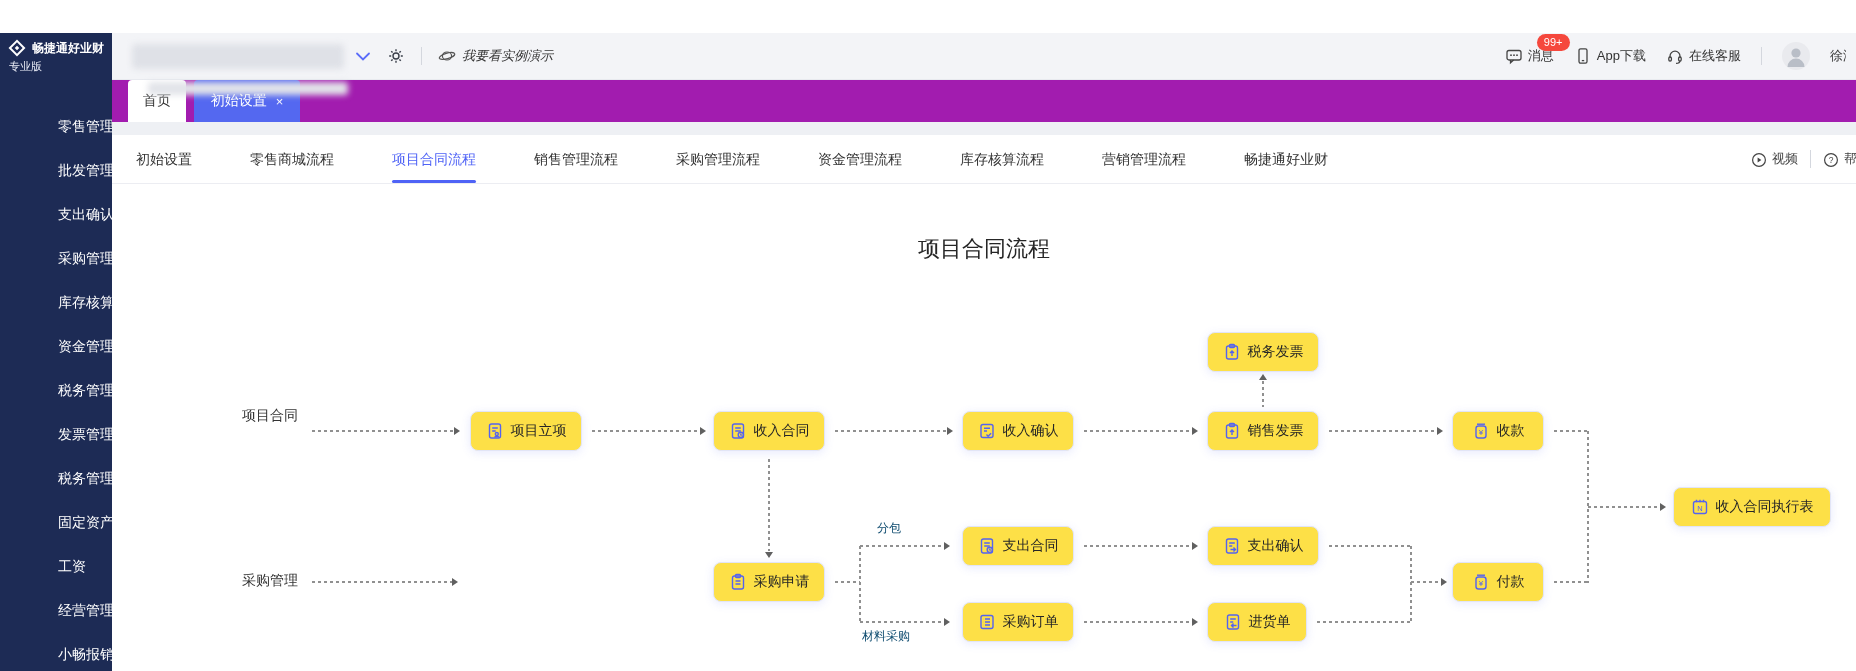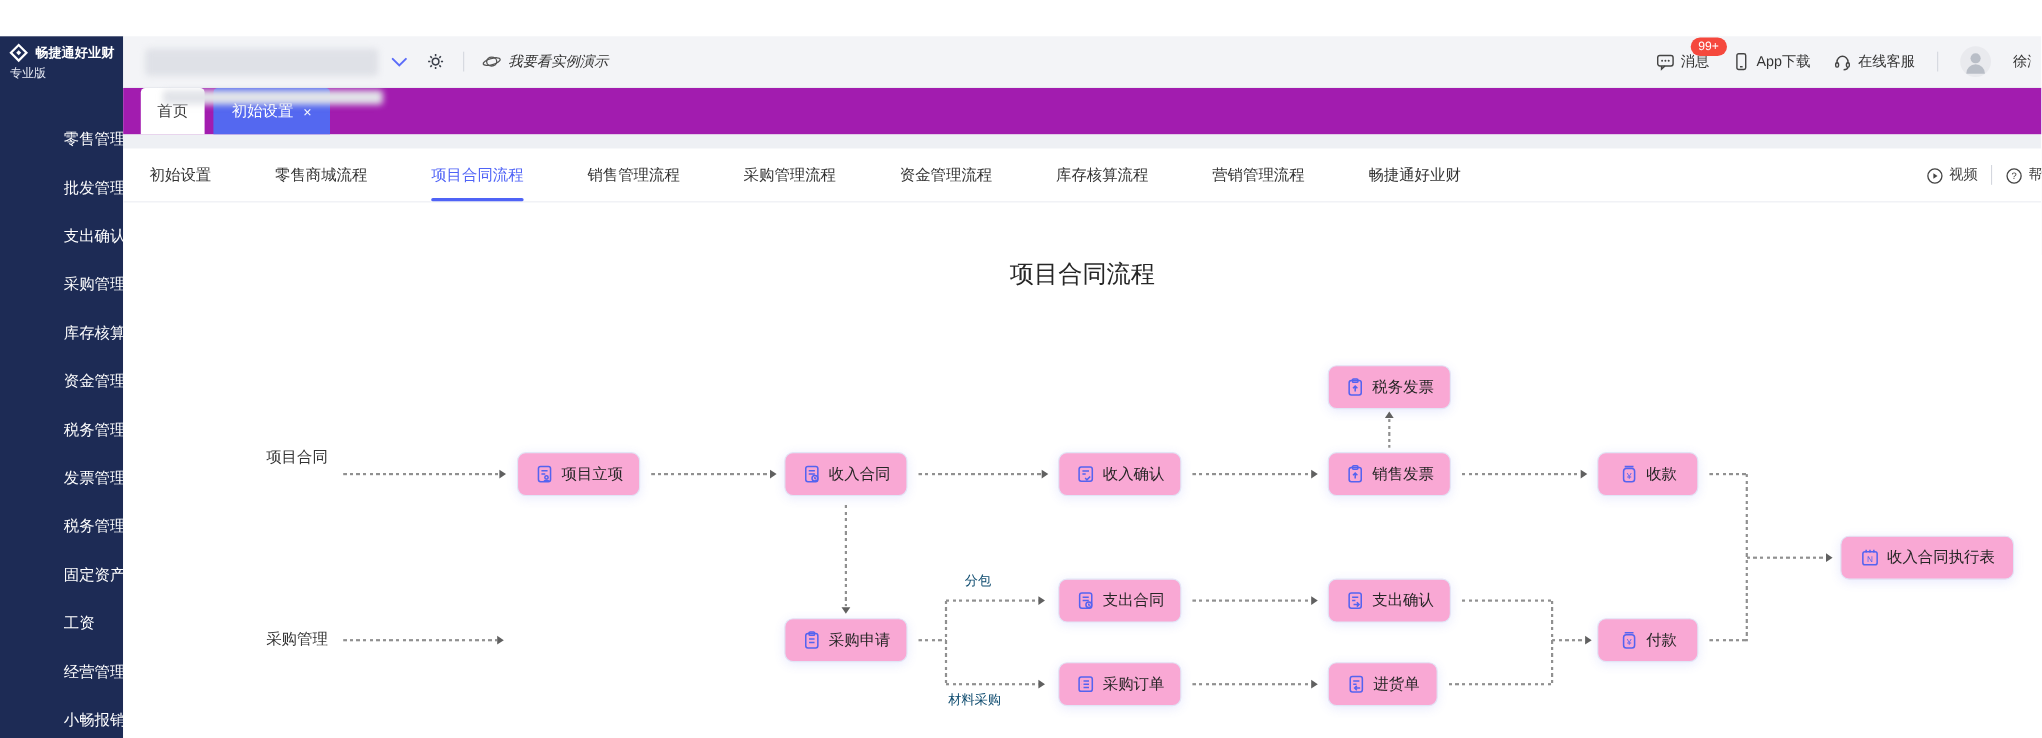--- a/index.html
+++ b/index.html
@@ -44,21 +44,21 @@
   .ptab.active{color:#4f63f6;}
   .ptab.active::after{content:"";position:absolute;left:0;right:0;bottom:0;height:3px;background:#4f63f6;border-radius:2px;}
   .tab-actions{position:absolute;right:-14px;top:0;height:48px;display:flex;align-items:center;gap:12px;font-size:13px;color:#444;}
   .action-item{display:flex;align-items:flex-end;gap:5px;cursor:pointer;white-space:nowrap;}
 
   
   .flow{position:relative;flex:1;}
   .flow-title{position:absolute;top:50px;left:0;width:100%;text-align:center;font-size:22px;font-weight:500;color:#262626;}
   .row-label{position:absolute;font-size:14px;font-weight:500;color:#333;white-space:nowrap;}
   .branch-label{position:absolute;font-size:12px;color:#0c4a6e;white-space:nowrap;}
-  .node{position:absolute;height:40px;box-sizing:border-box;background:#f9a8d4;border:1px solid #e2e5f6;border-radius:8px;box-shadow:0 2px 10px rgba(93,107,240,.14);display:flex;align-items:center;justify-content:center;gap:7px;font-size:14px;color:#262626;white-space:nowrap;cursor:pointer;}
+  .node{position:absolute;height:40px;box-sizing:border-box;background:#fde047;border:1px solid #e2e5f6;border-radius:8px;box-shadow:0 2px 10px rgba(93,107,240,.14);display:flex;align-items:center;justify-content:center;gap:7px;font-size:14px;color:#262626;white-space:nowrap;cursor:pointer;}
   .nicon{width:18px;height:18px;display:inline-flex;flex-shrink:0;}
   .dash-h{position:absolute;height:2px;background:repeating-linear-gradient(90deg,#909090 0 3px,transparent 3px 6px);}
   .dash-v{position:absolute;width:2px;background:repeating-linear-gradient(180deg,#909090 0 3px,transparent 3px 6px);}
   .tri-r{position:absolute;width:0;height:0;border-top:4px solid transparent;border-bottom:4px solid transparent;border-left:6px solid #606060;}
   .tri-up{position:absolute;width:0;height:0;border-left:4px solid transparent;border-right:4px solid transparent;border-bottom:6px solid #606060;}
   .tri-down{position:absolute;width:0;height:0;border-left:4px solid transparent;border-right:4px solid transparent;border-top:6px solid #606060;}
 </style>
 </head>
 <body>
 

